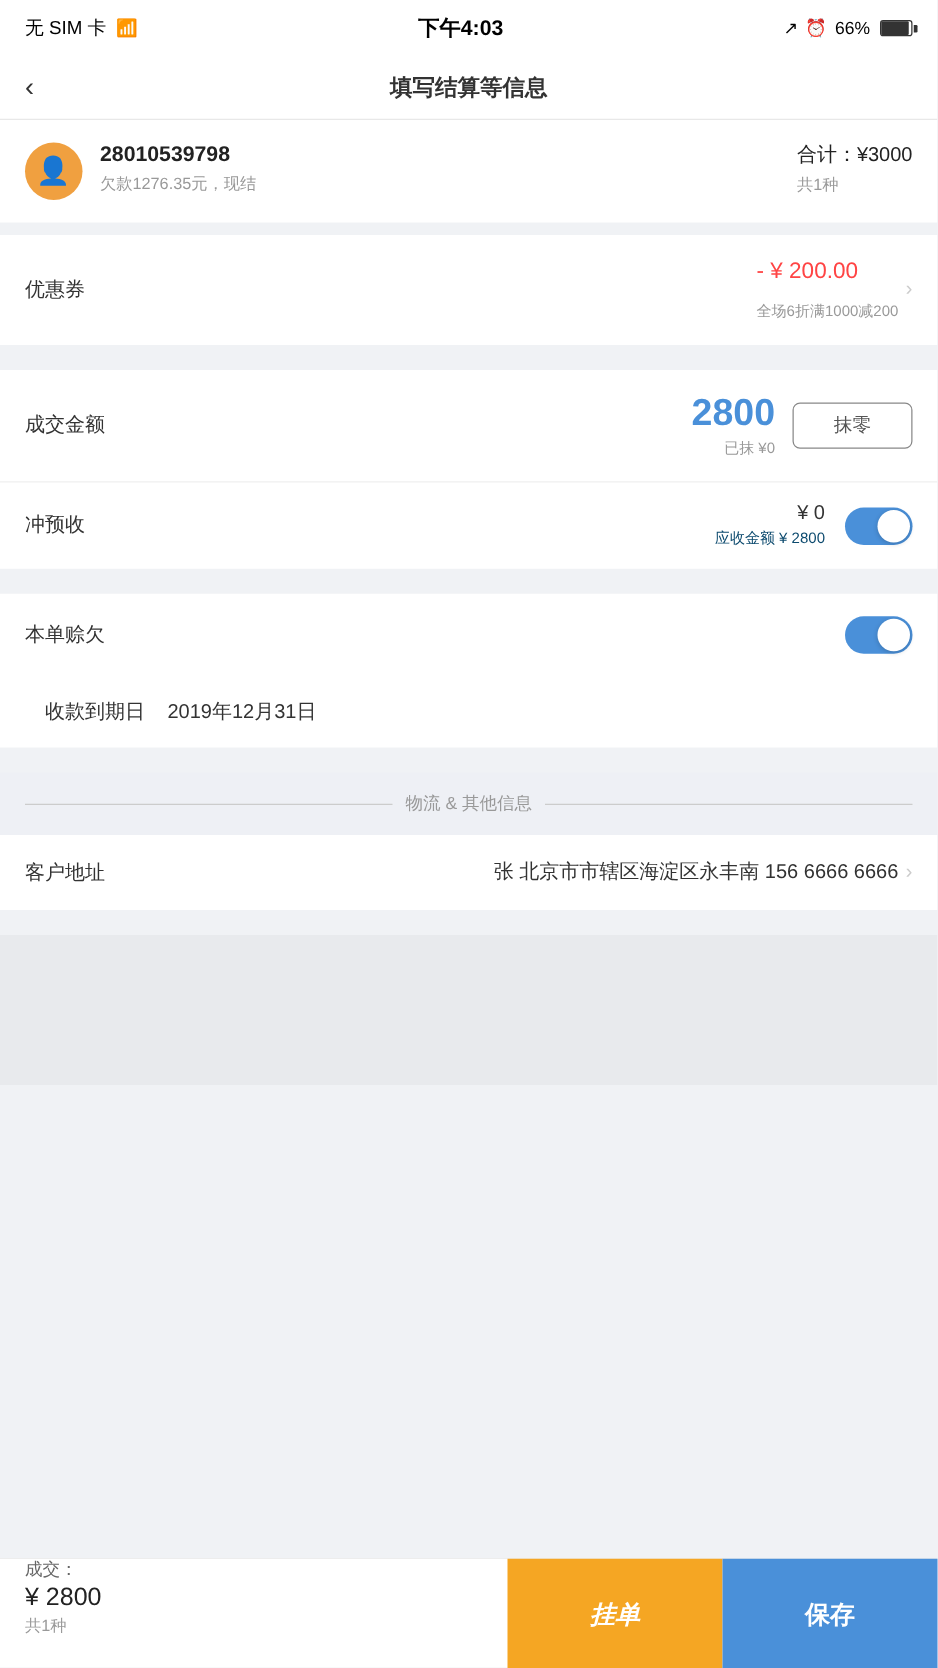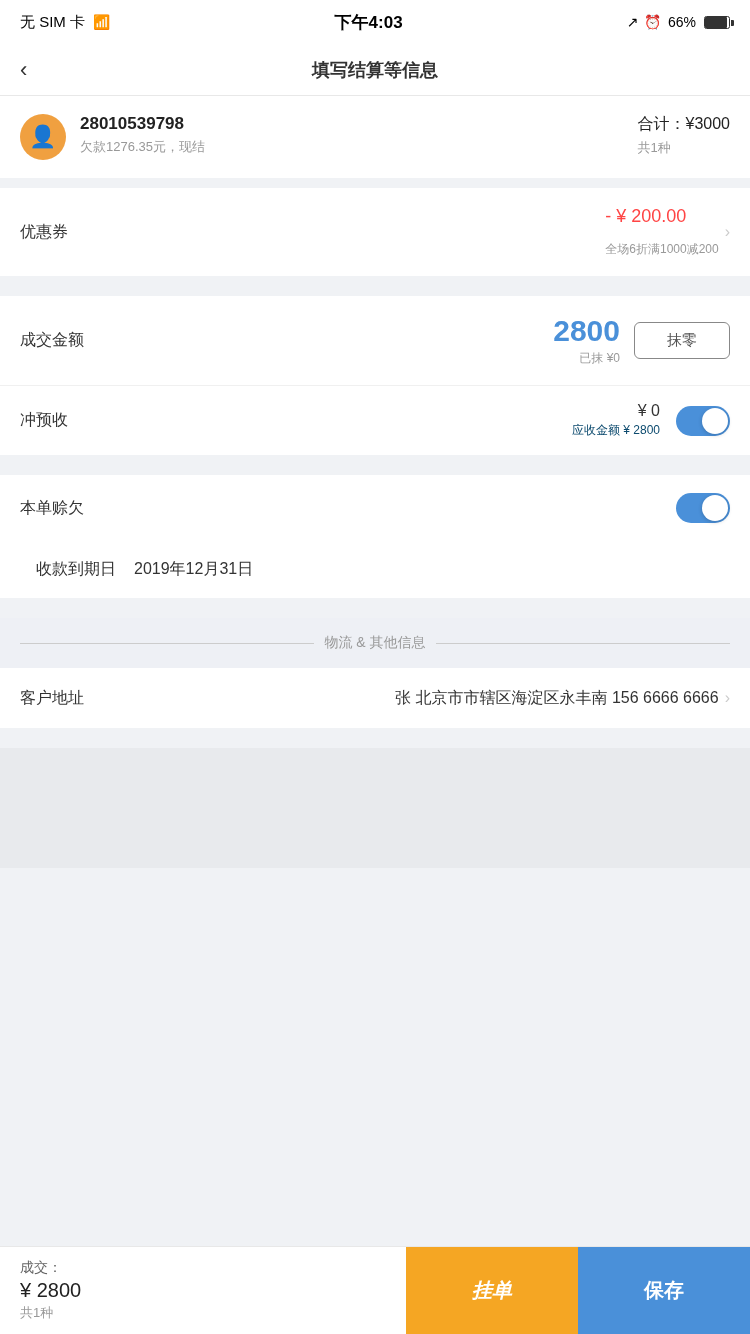--- a/index.html
+++ b/index.html
@@ -355,21 +355,21 @@
 
     
     .bottom-bar {
       position: fixed;
       bottom: 0;
       left: 0;
       width: 750px;
       height: 88px;
       background: #fff;
       display: flex;
-      align-items: center;
+      align-items: flex-start;
       border-top: 1px solid #e8e8e8;
     }
     .bottom-info {
       flex: 1;
       padding: 0 20px;
     }
     .bottom-deal {
       font-size: 14px;
       color: #666;
     }

